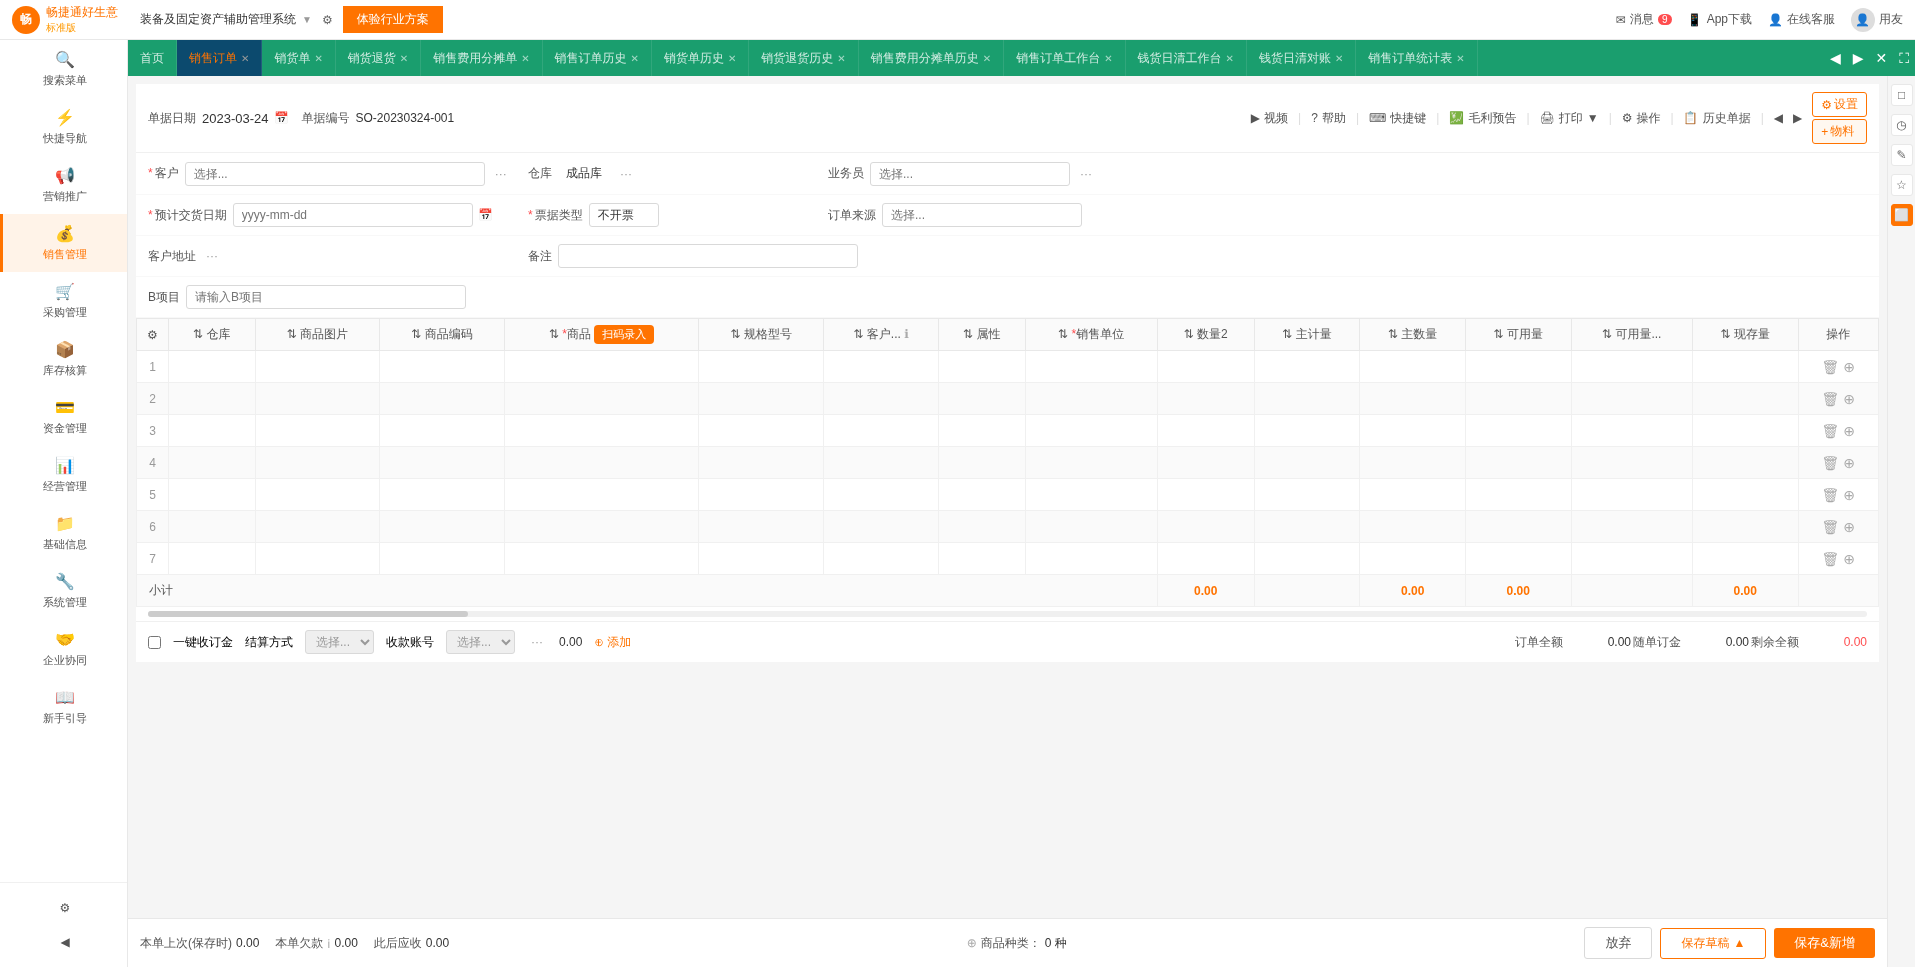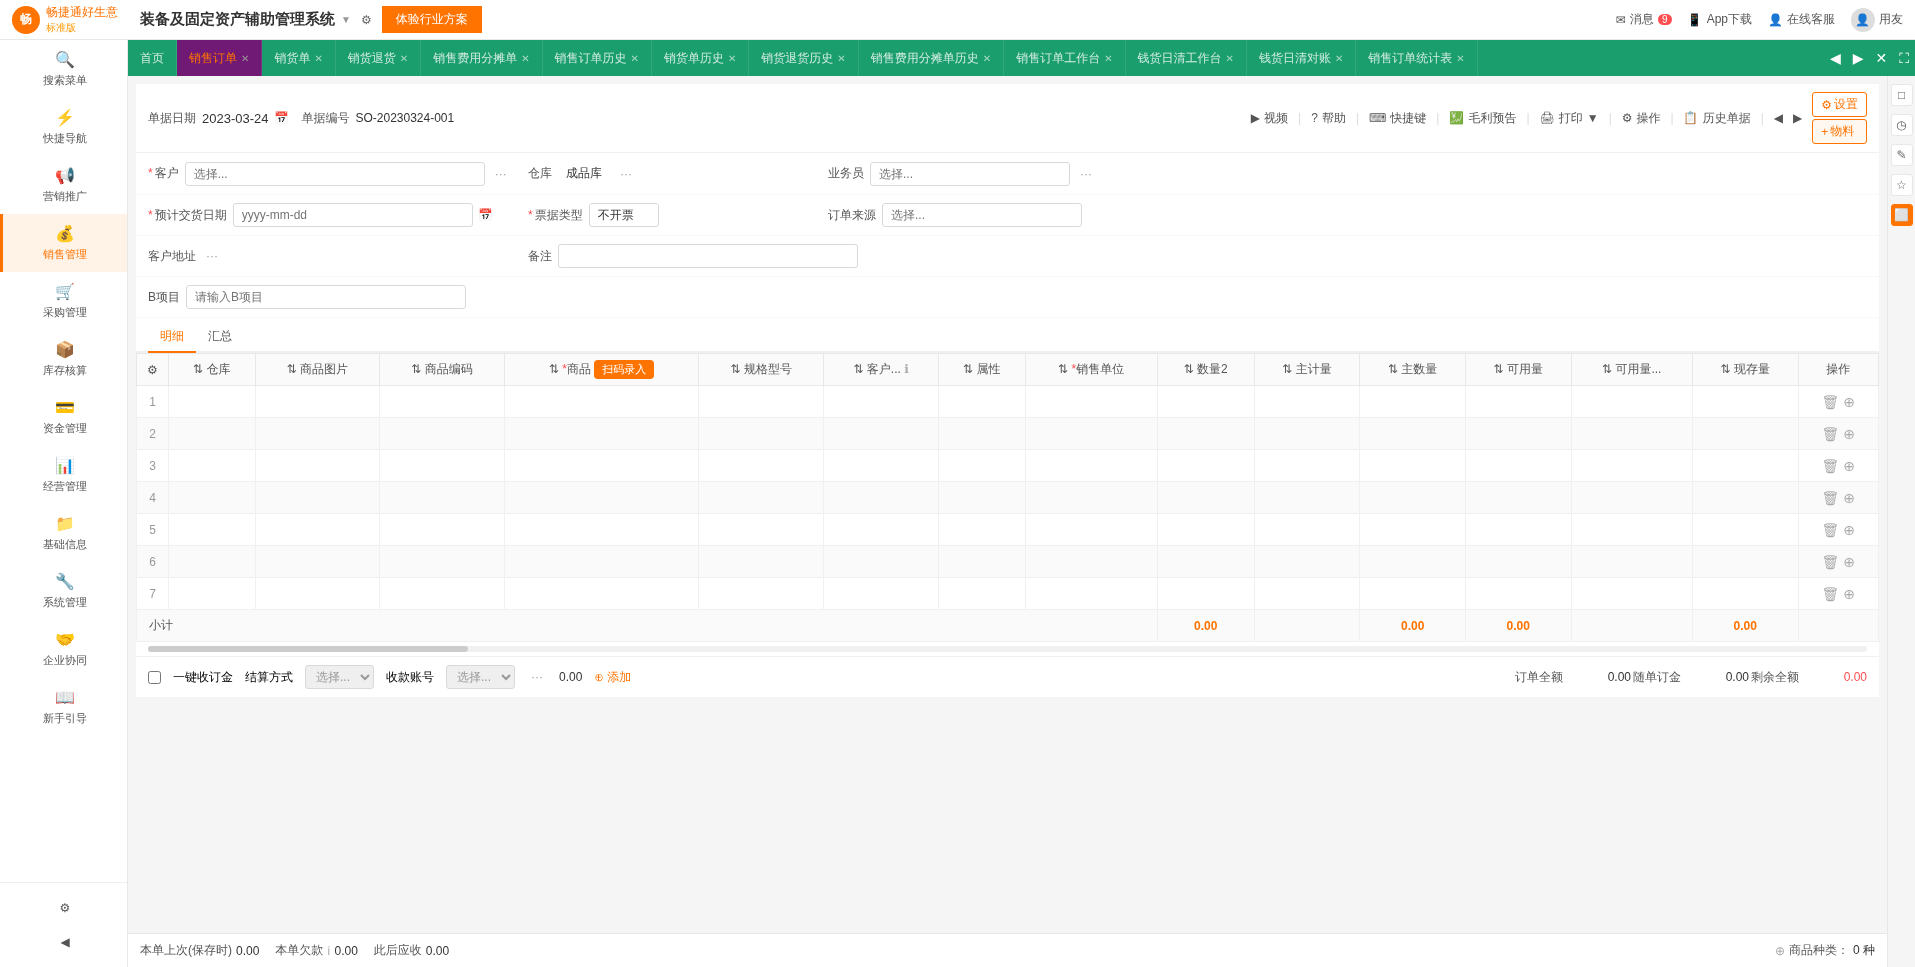--- a/index.html
+++ b/index.html
@@ -31,22 +31,22 @@
     }
     .logo-text { color: #ff7300; font-size: 12px; line-height: 1.3; }
     .system-title-area {
       display: flex;
       align-items: center;
       gap: 6px;
       flex: 1;
     }
     .system-title {
       color: #333;
-      font-size: 15px;
-      font-weight: 700;
+      font-size: 12px;
+      font-weight: 400;
     }
     .dropdown-arrow { color: #999; font-size: 10px; cursor: pointer; }
     .settings-icon { color: #666; cursor: pointer; padding: 4px; }
     .solution-btn {
       background: #ff7300;
       color: #fff;
       border: none;
       border-radius: 0;
       padding: 5px 14px;
       cursor: pointer;
@@ -141,21 +141,21 @@
       padding: 0 12px;
       height: 52px;
       color: rgba(255,255,255,0.8);
       cursor: pointer;
       white-space: nowrap;
       font-size: 12px;
       gap: 4px;
       border-right: 1px solid rgba(255,255,255,0.1);
     }
     .tab-item.active {
-      background: #701a75;
+      background: #0c4a6e;
       color: #ff7300;
     }
     .tab-close { font-size: 10px; color: rgba(255,255,255,0.6); }
     .tab-item.active .tab-close { color: #999; }
     .tab-nav-btn {
       background: none; border: none; color: #fff; cursor: pointer; padding: 0 6px; font-size: 14px;
     }
     .tab-bar-actions {
       margin-left: auto;
       display: flex;
@@ -690,24 +690,20 @@
               </div>
             </div>
 
             <div class="form-row">
               <div class="form-col" style="max-width:380px;">
                 <span class="field-label">B项目</span>
                 <input class="input-field" type="text" style="flex: 1 1 0%; max-width: 280px;" placeholder="请输入B项目">
               </div>
             </div>
 
-            <div class="detail-tabs">
-              <div class="detail-tab active">明细</div>
-              <div class="detail-tab">汇总</div>
-            </div>
 
             <div style="overflow-x:auto;">
               <table class="data-table">
                 <thead>
                   <tr>
                     <th style="width:32px;">
                       <span>⚙</span>
                     </th>
                     <th>
                       <span style="cursor:pointer;">⇅</span>
@@ -1002,20 +998,28 @@
           </div>
           <div class="bottom-stat">
             <span>此后应收</span>
             <span class="val">0.00</span>
           </div>
           <div class="bottom-stat" style="margin-left:auto;">
             <span style="color:#aaa;">⊕</span>
             <span>商品种类：</span>
             <span class="val">0 种</span>
           </div>
+          <div class="bottom-actions">
+            <button class="btn-discard">放弃</button>
+            <button class="btn-save-draft">
+              <span>保存草稿</span>
+              <span>▲</span>
+            </button>
+            <button class="btn-save-new">保存&amp;新增</button>
+          </div>
         </div>
       </div>
 
       <div class="right-panel">
         <div class="rp-btn">□</div>
         <div class="rp-btn">◷</div>
         <div class="rp-btn">✎</div>
         <div class="rp-btn">☆</div>
         <div class="rp-btn" style="background:#ff7300;color:#fff;border-color:#ff7300;">⬜</div>
       </div>

